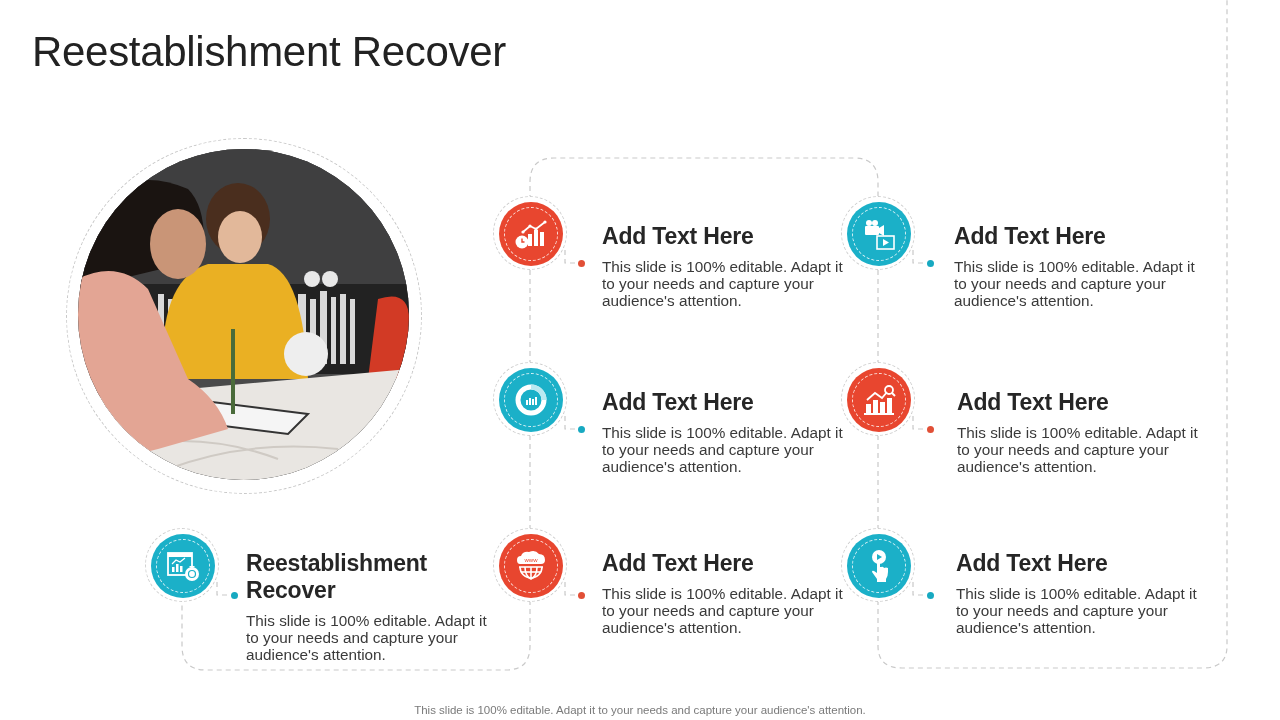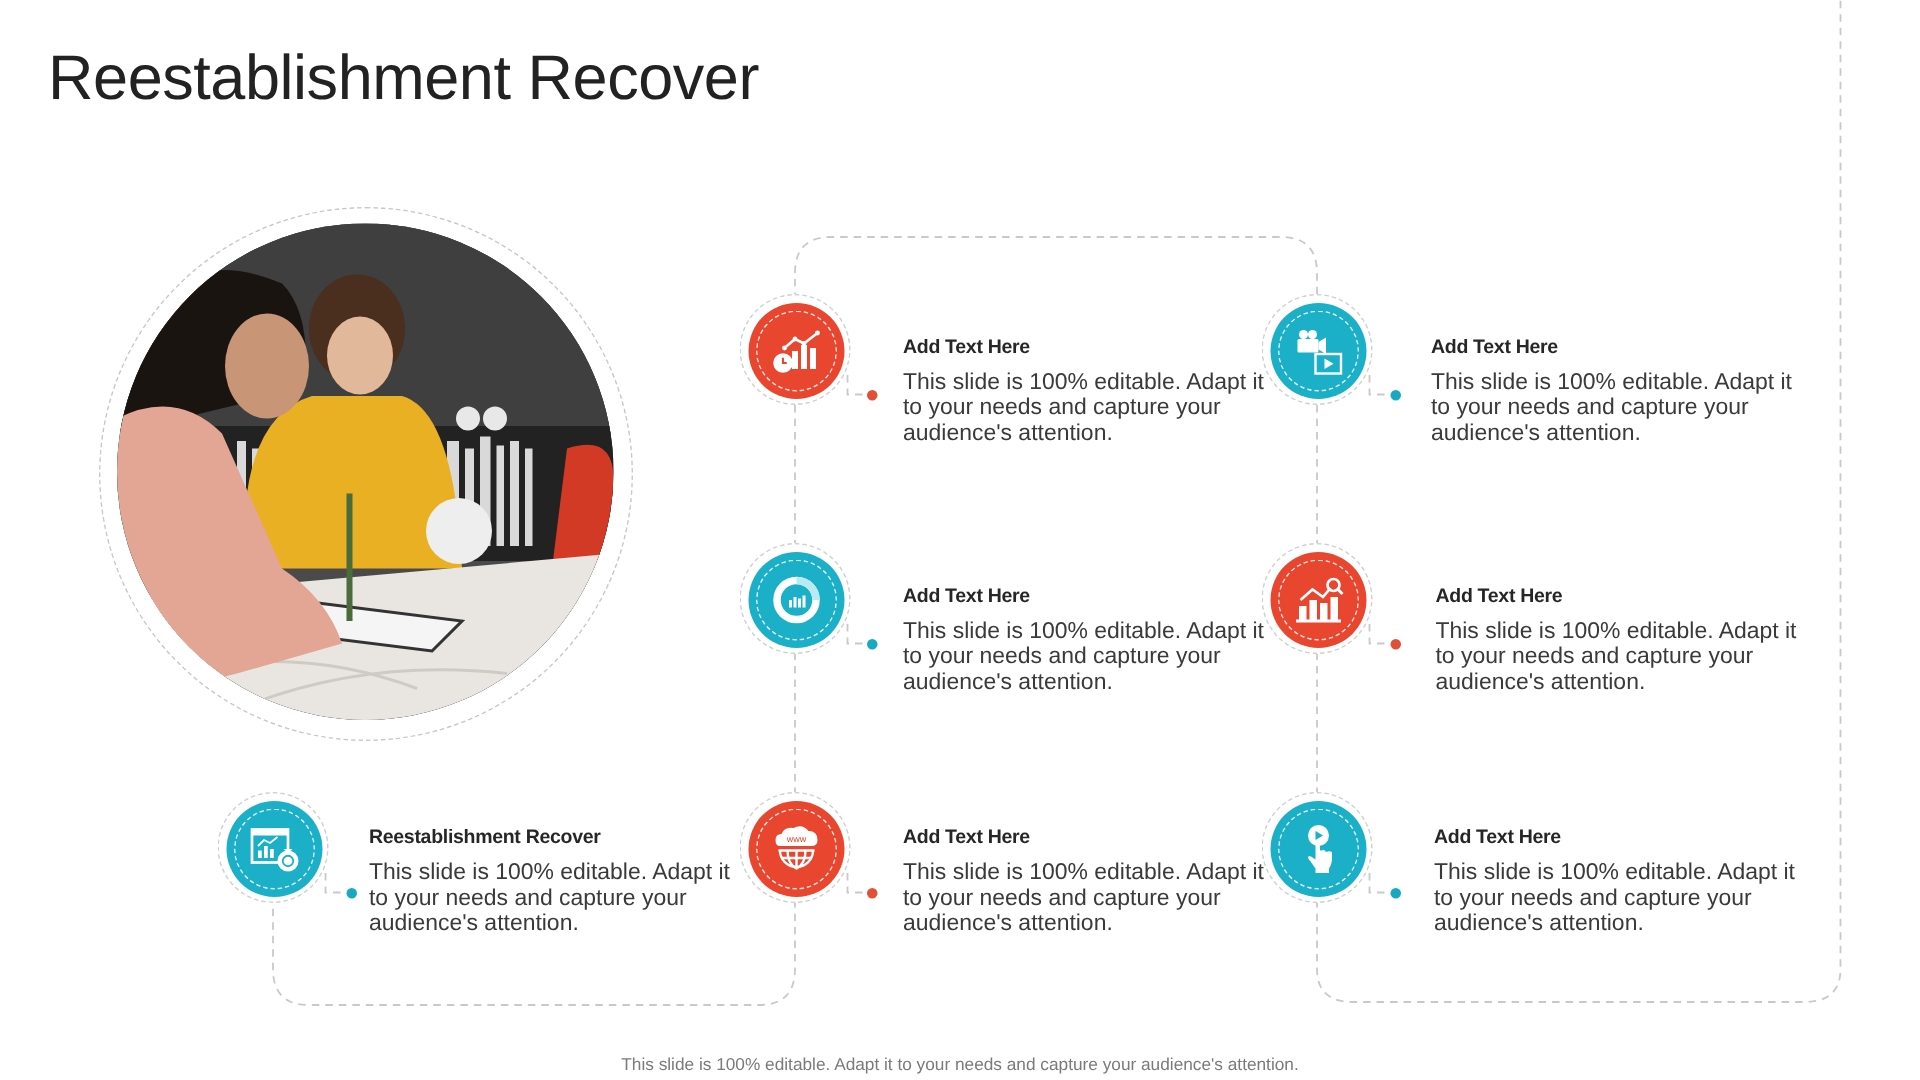--- a/index.html
+++ b/index.html
@@ -36,21 +36,21 @@
   }
   .icon-circle svg { width: 40px; height: 40px; position: relative; z-index: 1; }
   .red { background: #e8462f; }
   .teal { background: #1bb0c8; }
 
   .dot { position: absolute; width: 7px; height: 7px; border-radius: 50%; }
   .dot.red { background: #e14f36; }
   .dot.teal { background: #17a9c1; }
 
   .block { position: absolute; width: 250px; }
-  .block h3 { font-size: 13px; font-weight: 700; color: #262626; letter-spacing: -0.2px; margin-bottom: 8px; }
+  .block h3 { font-size: 23px; font-weight: 700; color: #262626; letter-spacing: -0.2px; margin-bottom: 8px; }
   .block p { font-size: 15.3px; line-height: 17px; color: #3a3a3a; }
 
   .footer {
     position: absolute; left: 0; width: 1280px; top: 704px; text-align: center;
     font-size: 11.5px; color: #7a7a7a;
   }
 </style>
 </head>
 <body>
 

